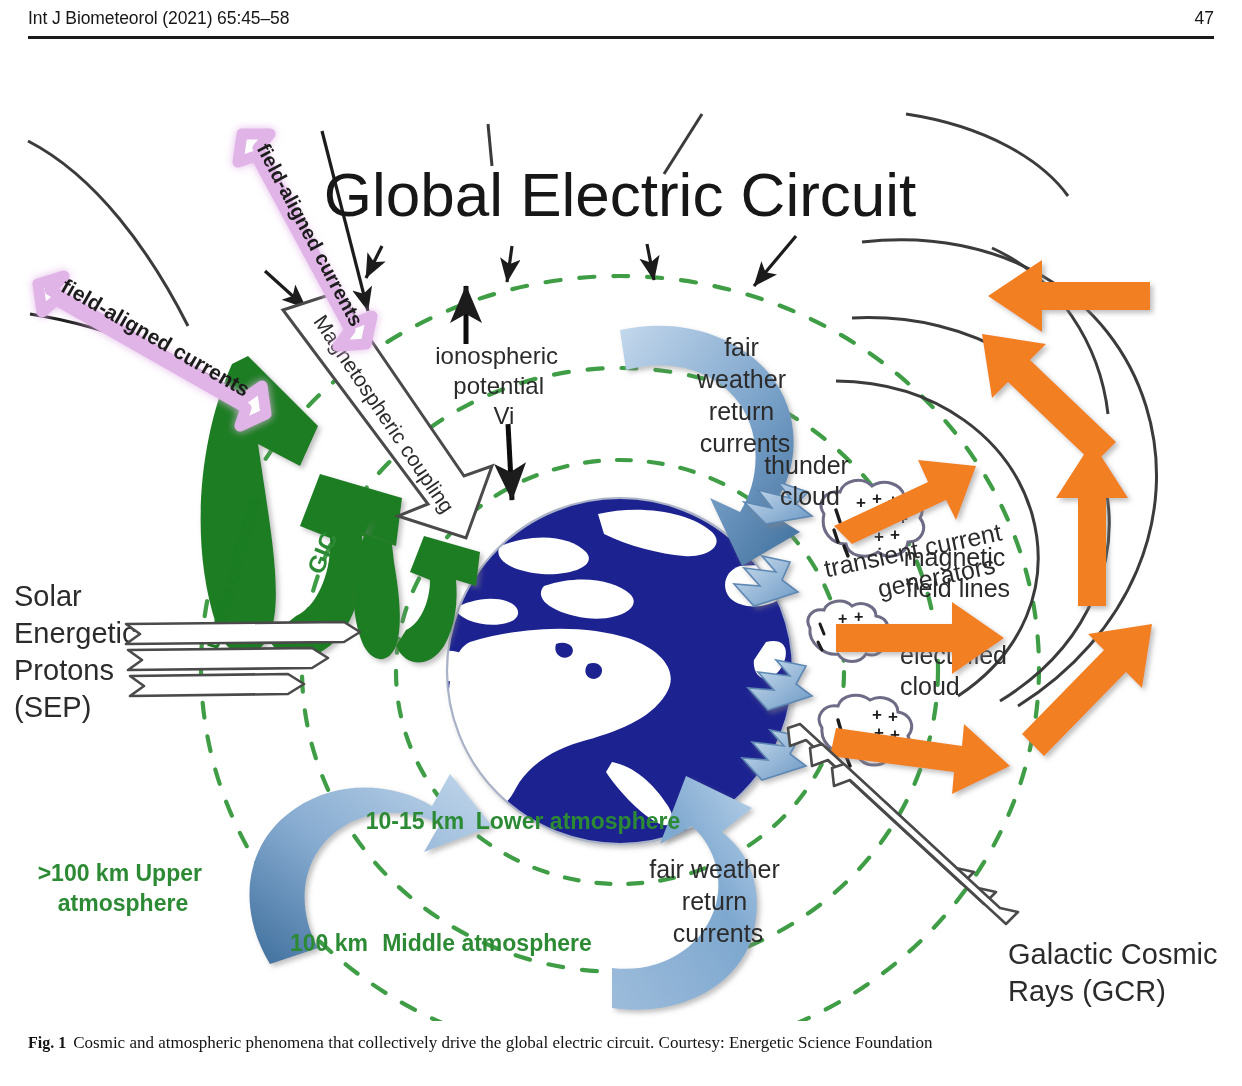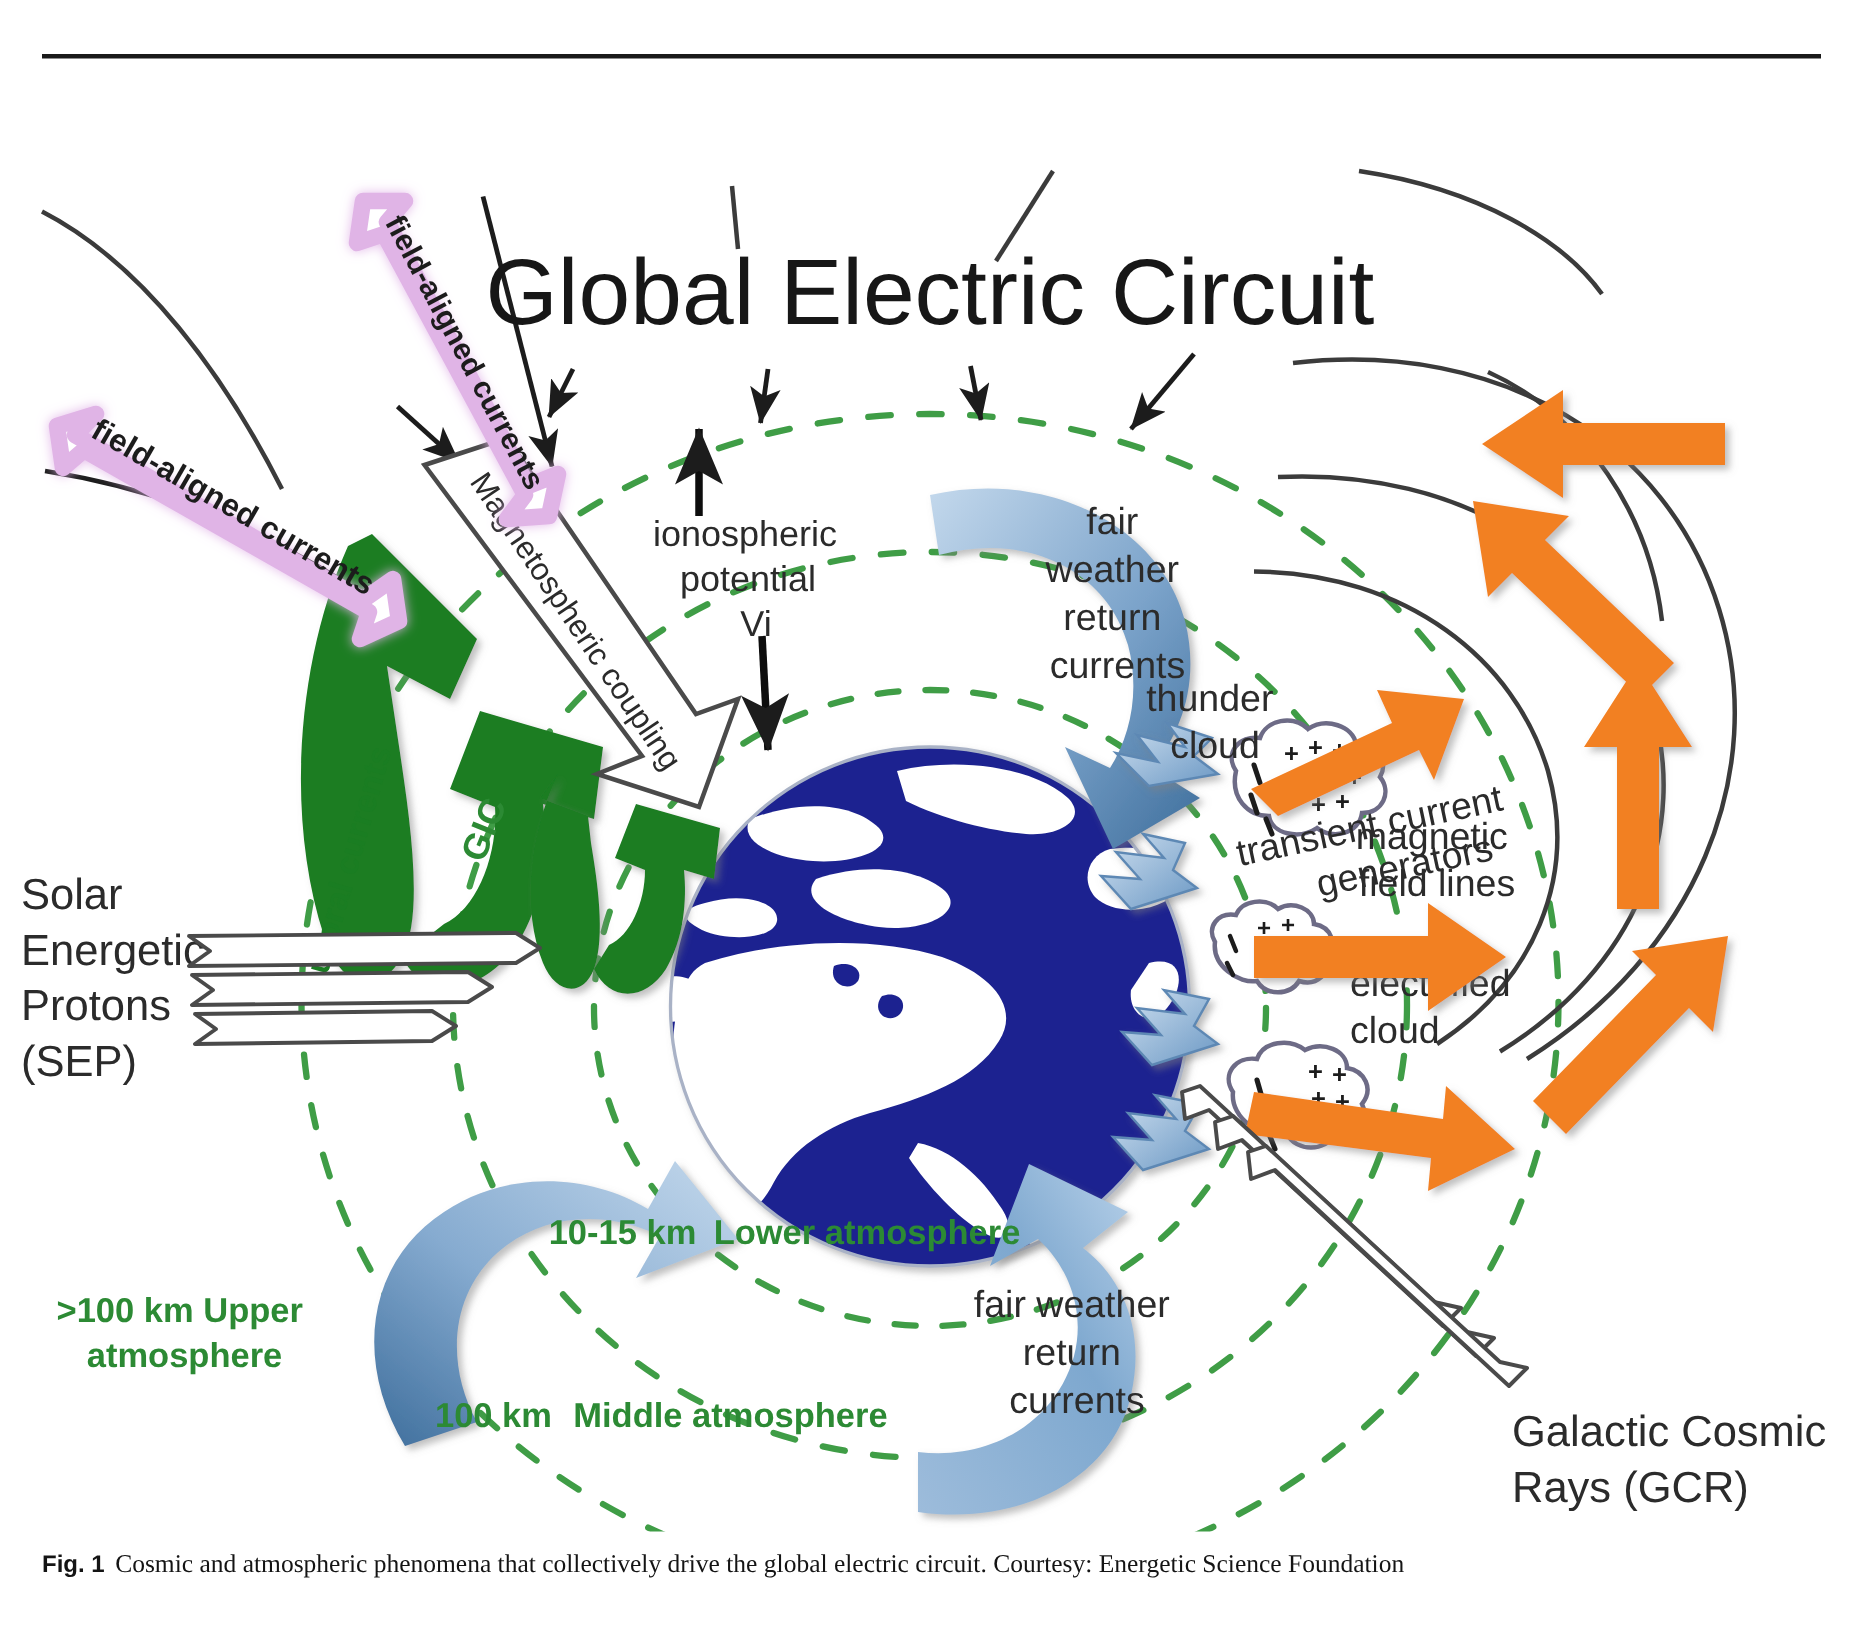--- a/index.html
+++ b/index.html
@@ -68,33 +68,37 @@
     position: absolute;
     left: 28px;
     top: 1032px;
     right: 28px;
     font-family: "Liberation Serif", serif;
     font-size: 17px;
     color: #141414;
     line-height: 1.25;
   }
   .caption .figno {
-    font-family: Liberation Sans, sans-serif;
+    font-family: Liberation Serif, serif;
     font-weight: bold;
     font-size: 16px;
     margin-right: 7px;
   }
   
   text { font-family: "Liberation Sans", sans-serif; }
 </style>
 </head>
 <body>
 
 <div class="page">
 
+  <div class="runhead">
+    <div class="runhead-left">Int J Biometeorol (2021) 65:45–58</div>
+    <div class="runhead-right">47</div>
+  </div>
   <div class="runrule"></div>
 
   <div class="figure">
     <svg width="1242" height="975" viewBox="0 0 1242 975" xmlns="http://www.w3.org/2000/svg">
       <defs>
 
         <linearGradient id="blueGradTR" x1="0" y1="0" x2="1" y2="1">
           <stop offset="0%" stop-color="#c3d8ec"></stop>
           <stop offset="55%" stop-color="#7ba3ca"></stop>
           <stop offset="100%" stop-color="#3e6e9c"></stop>

